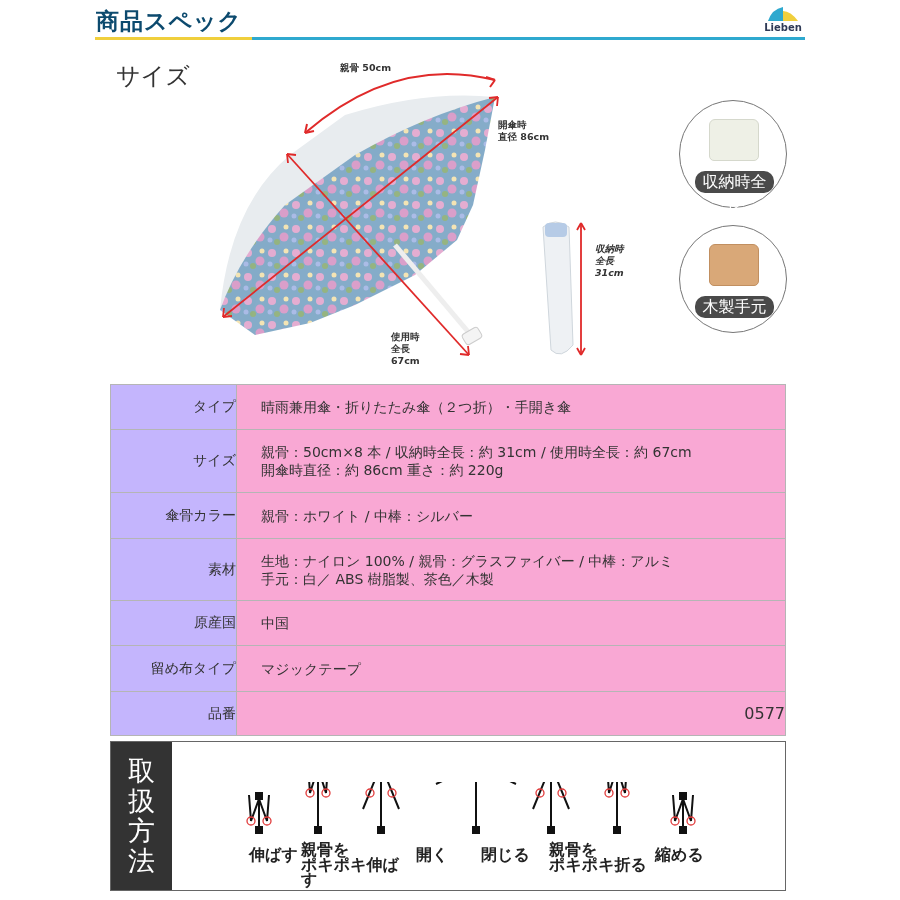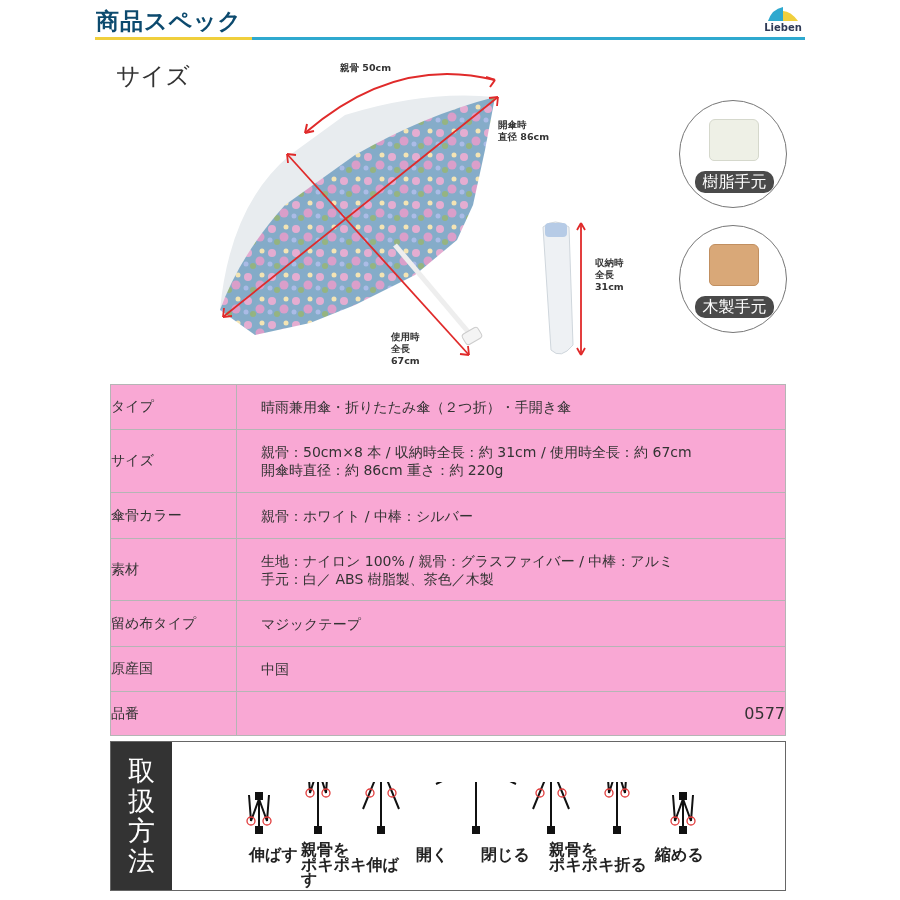--- a/index.html
+++ b/index.html
@@ -17,21 +17,21 @@
 
   .diagram { position: absolute; left: 195px; top: 55px; width: 460px; height: 320px; }
   .dim-text { position: absolute; font-size: 9.5px; font-weight: bold; color: #333; line-height: 12px; white-space: pre-line; }
 
   .handle-circle { position: absolute; width: 108px; height: 108px; border: 1px solid #777; border-radius: 50%; background: #fff; }
   .handle-cap { position: absolute; left: 29px; top: 18px; width: 50px; height: 42px; border-radius: 6px 6px 5px 5px; }
   .handle-tag { position: absolute; left: 15px; top: 70px; width: 79px; height: 22px; border-radius: 10px; background: #4a4a4a; color: #fff; font-size: 16px; text-align: center; line-height: 22px; }
 
   table.spec { position: absolute; left: 110px; top: 384px; width: 676px; border-collapse: collapse; }
   table.spec td { border: 1px solid #b5b5b5; font-size: 14px; color: #333; }
-  table.spec td.th { width: 126px; background: #f9a8d4; text-align: left; }
+  table.spec td.th { width: 126px; background: #c4b5fd; text-align: right; }
   table.spec td.val { padding-left: 24px; line-height: 18px; background: #f9a8d4; }
 
   .care { position: absolute; left: 110px; top: 741px; width: 676px; height: 150px; border: 1px solid #666; }
   .care-side { position: absolute; left: 0; top: 0; width: 61px; height: 148px; background: #333; color: #fff; font-size: 27px; text-align: center; line-height: 30px; padding-top: 14px; }
   .care-side span { display: block; }
   .care-step { position: absolute; }
   .care-label { position: absolute; font-size: 16px; font-weight: bold; color: #222; text-align: left; line-height: 15px; white-space: pre-line; }
 </style>
 </head>
 <body>
@@ -84,28 +84,28 @@
 
     <line x1="386" y1="168" x2="386" y2="300" stroke="#e02a2a" stroke-width="1.8"></line>
     <path d="M386 168 l-4 7 M386 168 l4 7 M386 300 l-4 -7 M386 300 l4 -7" stroke="#e02a2a" stroke-width="1.8"></path>
   </svg>
   <div class="dim-text" style="left:145px; top:7px;">親骨 50cm</div>
   <div class="dim-text" style="left:303px; top:64px;">開傘時
 直径 86cm</div>
   <div class="dim-text" style="left:196px; top:276px;">使用時
 全長
 67cm</div>
-  <div class="dim-text" style="left:400px; top:202px;">収納時
+  <div class="dim-text" style="left:400px; top:188px;font-style:italic;">収納時
 全長
 31cm</div>
 </div>
 
 <div class="handle-circle" style="left:679px; top:100px;">
   <div class="handle-cap" style="background:#eef0e6; border:1px solid #d5d8cc;"></div>
-  <div class="handle-tag">樹脂手元</div>
+  <div class="handle-tag">収納時全長</div>
 </div>
 <div class="handle-circle" style="left:679px; top:225px;">
   <div class="handle-cap" style="background:#d9a878; border:1px solid #c18f60;"></div>
   <div class="handle-tag">木製手元</div>
 </div>
 
 <table class="spec">
   <tbody>
       <tr style="height:45px;">
     <td class="th">タイプ</td>
@@ -126,30 +126,30 @@
           <div>親骨：ホワイト / 中棒：シルバー</div>
         </td>
   </tr>
   <tr style="height:62px;">
     <td class="th">素材</td>
     <td class="val">
       <div>生地：ナイロン 100% / 親骨：グラスファイバー / 中棒：アルミ</div>
       <div>手元：白／ ABS 樹脂製、茶色／木製</div>
     </td>
   </tr>
+  <tr style="height:45px;">
+    <td class="th">原産国</td>
+    <td class="val">
+          <div>中国</div>
+        </td>
+  </tr>
   <tr style="height:46px;">
     <td class="th">留め布タイプ</td>
     <td class="val">
           <div>マジックテープ</div>
-        </td>
-  </tr>
-  <tr style="height:45px;">
-    <td class="th">原産国</td>
-    <td class="val">
-          <div>中国</div>
         </td>
   </tr>
   <tr style="height:44px;">
     <td class="th">品番</td>
     <td class="val" style="font-size:16px;text-align:right;">
           <div>0577</div>
         </td>
   </tr>
 </tbody>
   </table>

